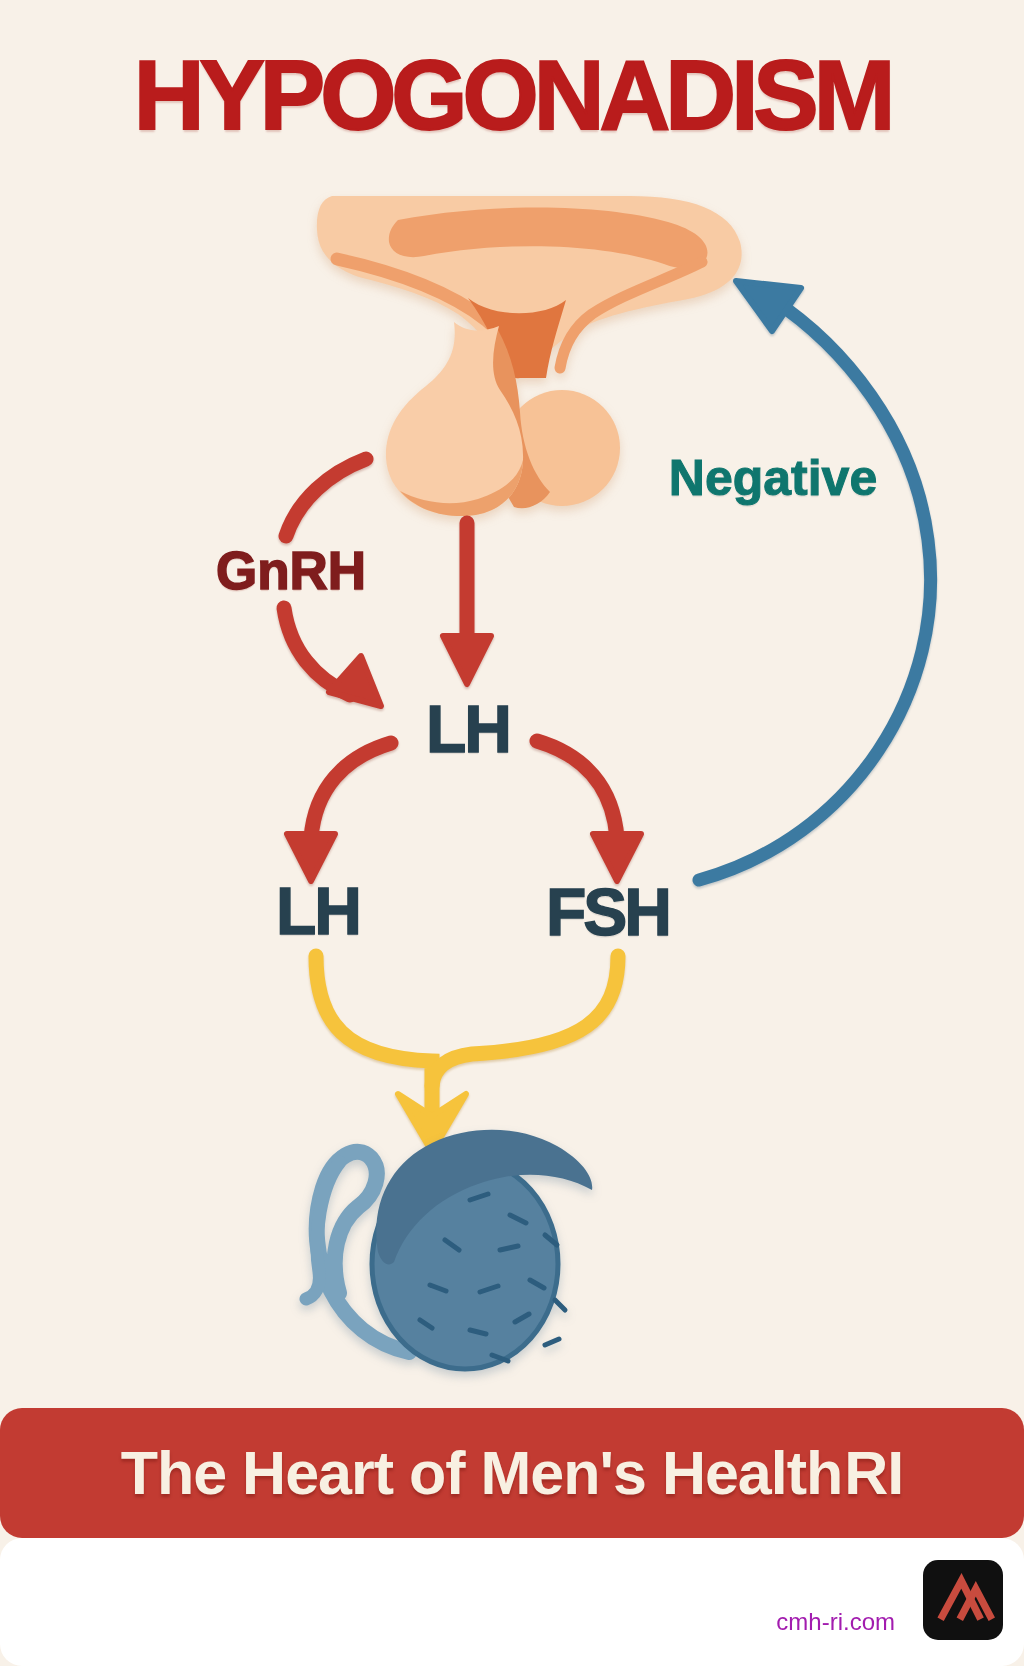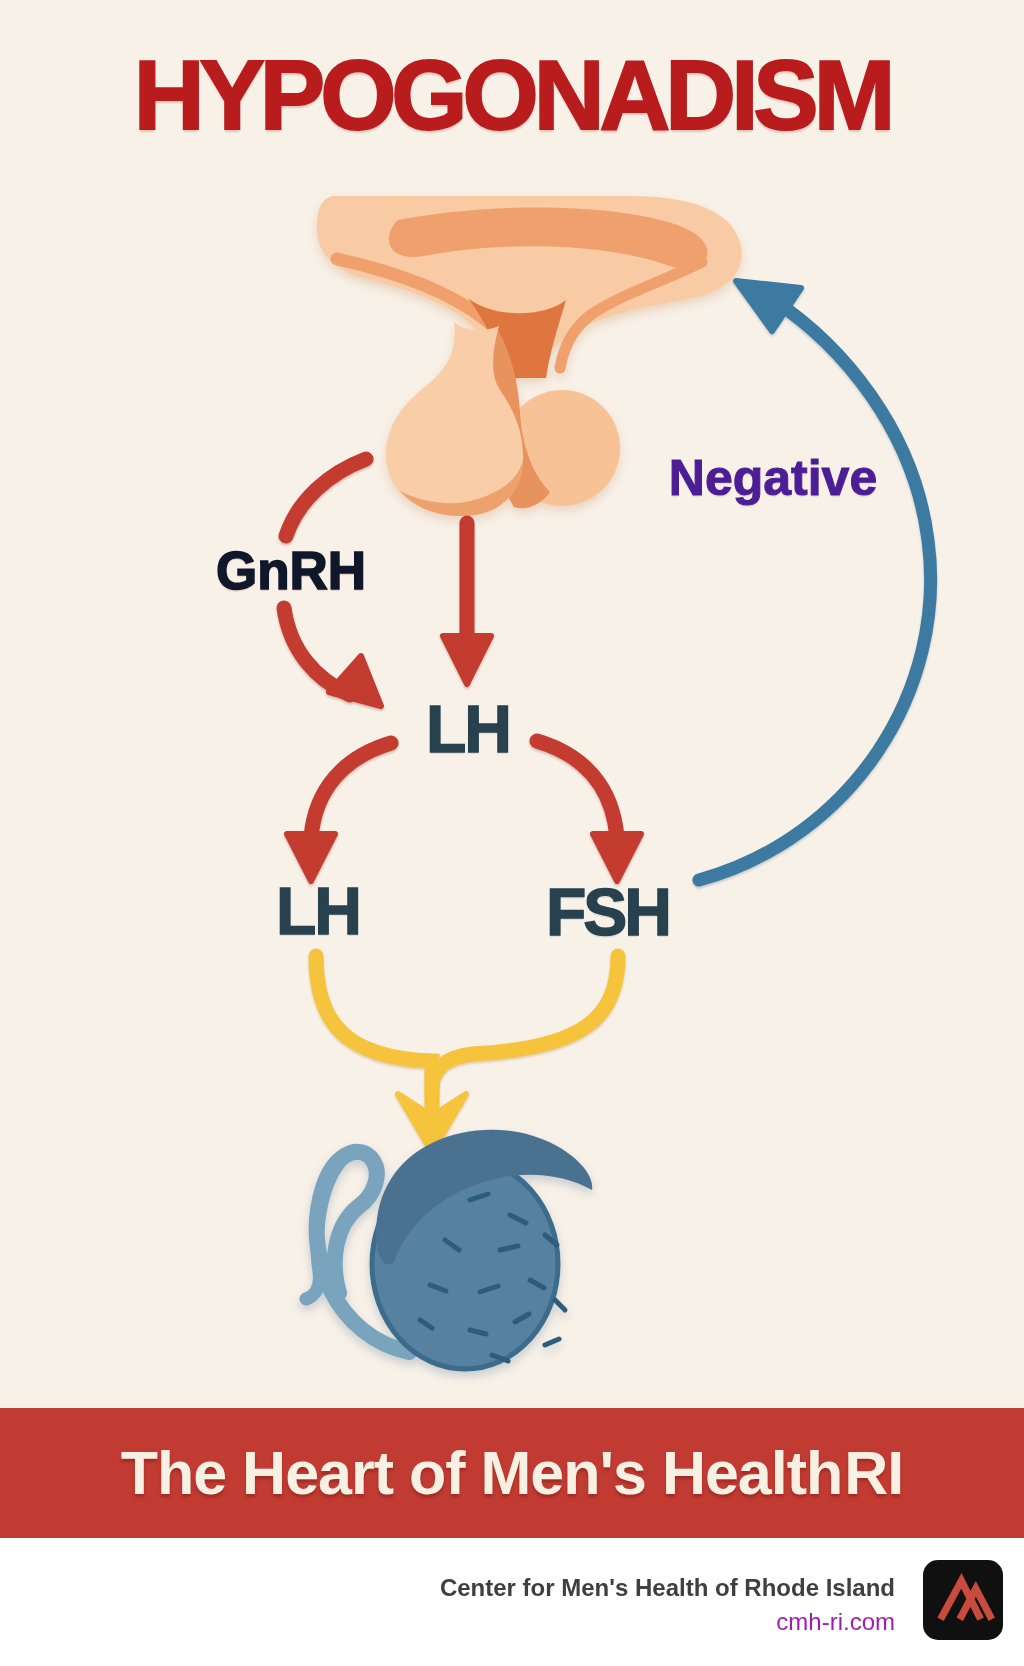--- a/index.html
+++ b/index.html
@@ -2,37 +2,37 @@
 <html><head>
 <meta charset="utf-8">
 <style>
   html,body{margin:0;padding:0;background:#efe9df;}
   *{box-sizing:border-box;}
   .poster{
     position:relative;width:1024px;height:1666px;margin:0 auto;
     background:#f8f1e8;overflow:hidden;
     font-family:"Liberation Sans", sans-serif;
   }
-  .abs{position:absolute;}
+  .abs{position:absolute;border-radius:22px;}
   .lbl{position:absolute;line-height:1;white-space:nowrap;}
   .navy{color:#27414f;font-weight:700;-webkit-text-stroke:1.4px currentColor;
         text-shadow:0 2px 1px rgba(70,70,70,0.14);}
   .title{
     left:0;right:0;top:46px;text-align:center;
     font-size:98px;font-weight:700;letter-spacing:-5px;color:#b91c1c;
     -webkit-text-stroke:2px currentColor;
     text-shadow:0 3px 2px rgba(150,40,30,0.22);
   }
   .hypothalamus-label{left:70px;top:308px;font-size:42px;letter-spacing:1px;}
-  .gnrh-label{left:216px;top:544px;font-size:53px;font-weight:700;color:#0f172a;
+  .gnrh-label{left:216px;top:544px;font-size:53px;font-weight:700;color:#7f1d1d;
     -webkit-text-stroke:1.6px currentColor;text-shadow:0 2px 1px rgba(150,40,30,0.18);}
   .lh-center-label{left:426px;top:696px;font-size:66px;letter-spacing:-2px;}
   .neg-feedback{
     left:773px;top:452px;transform:translateX(-50%);
-    text-align:center;font-size:50px;line-height:1.06;color:#4c1d95;font-weight:700;
+    text-align:center;font-size:50px;line-height:1.06;color:#0f766e;font-weight:700;
     -webkit-text-stroke:1px currentColor;text-shadow:0 2px 1px rgba(70,70,70,0.12);
     white-space:nowrap;position:absolute;
   }
   .lh-left-label{left:276px;top:878px;font-size:66px;letter-spacing:-2px;}
   .fsh-label{left:546px;top:879px;font-size:66px;letter-spacing:-3px;}
   .testosterone-label{left:492px;top:1080px;font-size:60px;letter-spacing:-2px;}
   .banner{
     left:0;top:1408px;width:1024px;height:130px;background:#c23b32;
     display:flex;align-items:center;justify-content:center;
     color:#f8f0e2;font-size:61px;font-weight:700;letter-spacing:-1px;
@@ -153,21 +153,20 @@
 
   <div class="lbl navy fsh-label">FSH</div>
 
 
   <div class="abs banner">
     <span>The Heart of Men's Health</span>
     <span class="light">RI</span>
   </div>
 
   <div class="abs footer"></div>
-  <div class="org-name">Center for Men's Health of Rhode Island</div>
   <div class="website">cmh-ri.com</div>
   <div class="logo">
     <svg width="64" height="64" viewBox="0 0 80 80">
       <polyline points="12,64 38,16 62,64" fill="none" stroke="#c84b3e" stroke-width="9"></polyline>
       <polyline points="36,64 56,26 76,64" fill="none" stroke="#c84b3e" stroke-width="9"></polyline>
     </svg>
   </div>
 
 </div>
 

